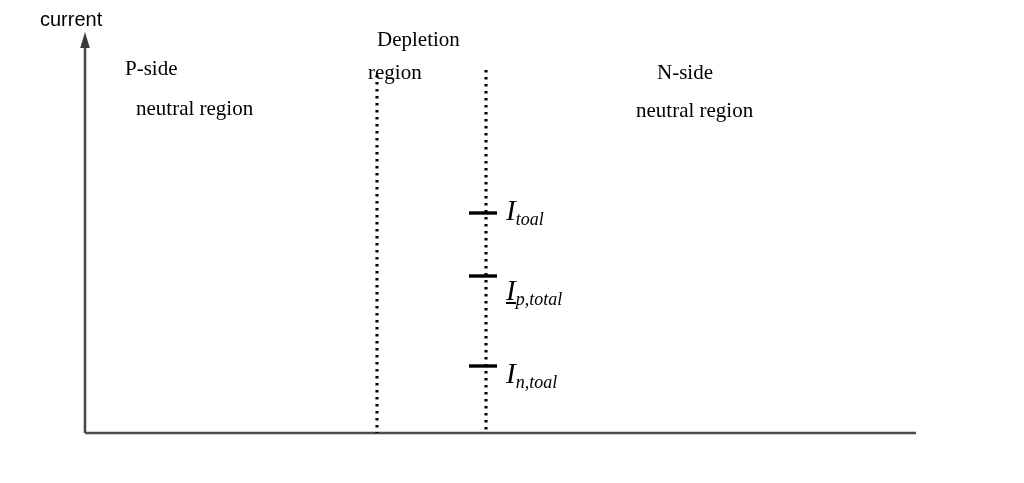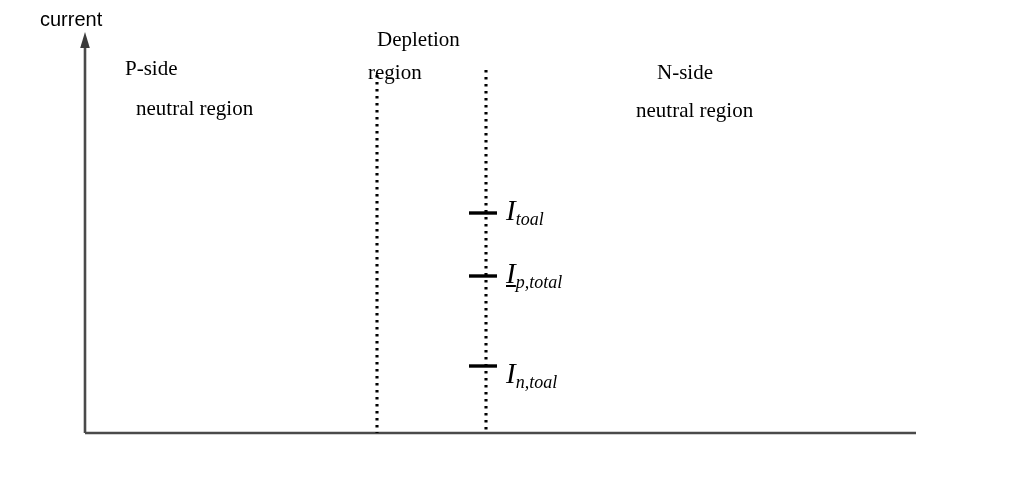--- a/index.html
+++ b/index.html
@@ -93,18 +93,18 @@
   <div class="label sans-label" style="left:136px; top:95px;">neutral region</div>
 
   <div class="label sans-label" style="left:377px; top:26px;">Depletion</div>
   <div class="label sans-label" style="left:368px; top:59px;">region</div>
 
   <div class="label sans-label" style="left:636px; top:59px;margin-left:21px;">N-side</div>
   <div class="label sans-label" style="left:636px; top:97px;">neutral region</div>
 
   <div class="label serif-italic current-label" style="left:506px; top:192px;"><span>I</span><sub>toal</sub></div>
 
-  <div class="label serif-italic current-label" style="left:506px; top:255px;text-decoration:underline;"><span>I</span><sub>p,total</sub></div>
+  <div class="label serif-italic current-label" style="left:506px; top:272px;text-decoration:underline;"><span>I</span><sub>p,total</sub></div>
 
   <div class="label serif-italic current-label" style="left:506px; top:355px;"><span>I</span><sub>n,toal</sub></div>
 
 
 </div>
 
 </body></html>

